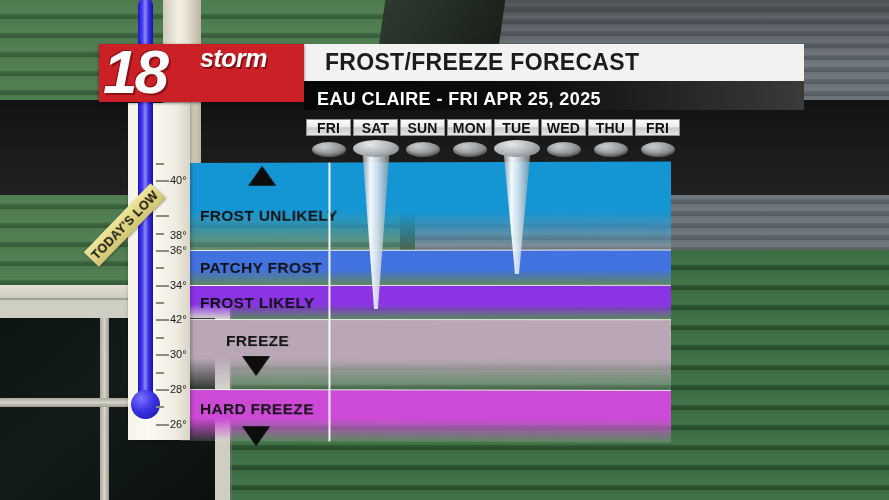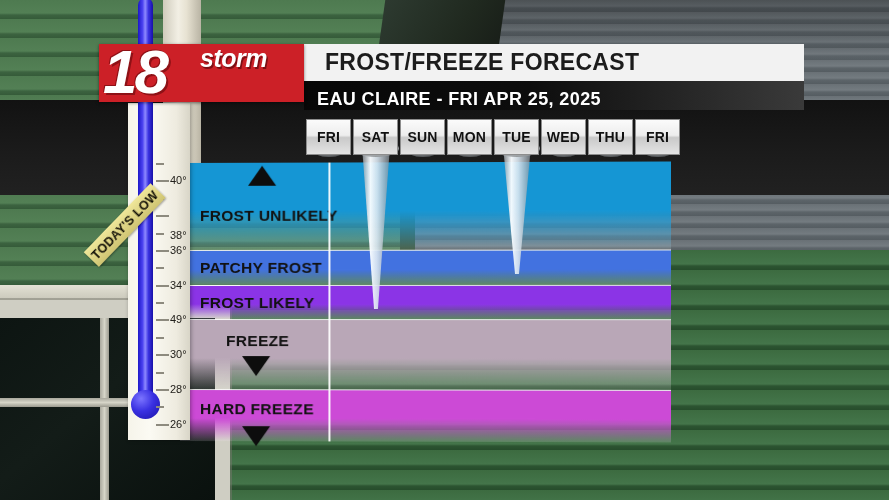--- a/index.html
+++ b/index.html
@@ -114,21 +114,21 @@
     margin-left:13px; font-size:18px; font-weight:bold; color:#fff;
     letter-spacing:.4px;
   }
 
   
   .day-strip {
     position:absolute; left:306px; top:119px; z-index:18;
     display:flex; gap:2px;
   }
   .day-cell {
-    width:45px; height:36px;
+    width:45px; height:17px;
     background:linear-gradient(to bottom,#fbfbfb 0%,#ededed 45%,#c9c9c9 52%,#e4e4e4 100%);
     display:flex; align-items:center; justify-content:center;
     font-size:14px; font-weight:bold; color:#111; letter-spacing:.2px;
     border:1px solid #8d8d8d;
   }
 
   
   .stub {
     position:absolute; z-index:17; width:34px; height:15px;
     border-radius:50%;
@@ -303,21 +303,21 @@
         <div class="tick tick-major" style="top: 112.125px;"></div>
         <div class="tick-label" style="top: 112.125px; margin-top: 20px;">38°</div>
         <div class="tick tick-minor" style="top: 129.5px;"></div>
         <div class="tick tick-major" style="top: 146.875px;"></div>
         <div class="tick-label" style="top: 146.875px;">36°</div>
         <div class="tick tick-minor" style="top: 164.25px;"></div>
         <div class="tick tick-major" style="top: 181.625px;"></div>
         <div class="tick-label" style="top: 181.625px;">34°</div>
         <div class="tick tick-minor" style="top: 199px;"></div>
         <div class="tick tick-major" style="top: 216.375px;"></div>
-        <div class="tick-label" style="top: 216.375px;">49°</div>
+        <div class="tick-label" style="top: 216.375px;">42°</div>
         <div class="tick tick-minor" style="top: 233.75px;"></div>
         <div class="tick tick-major" style="top: 251.125px;"></div>
         <div class="tick-label" style="top: 251.125px;">30°</div>
         <div class="tick tick-minor" style="top: 268.5px;"></div>
         <div class="tick tick-major" style="top: 285.875px;"></div>
         <div class="tick-label" style="top: 285.875px;">28°</div>
         <div class="tick tick-minor" style="top: 303.25px;"></div>
         <div class="tick tick-major" style="top: 320.625px;"></div>
         <div class="tick-label" style="top: 320.625px;">26°</div>
         <div class="tick tick-minor" style="top: 60px;"></div>

